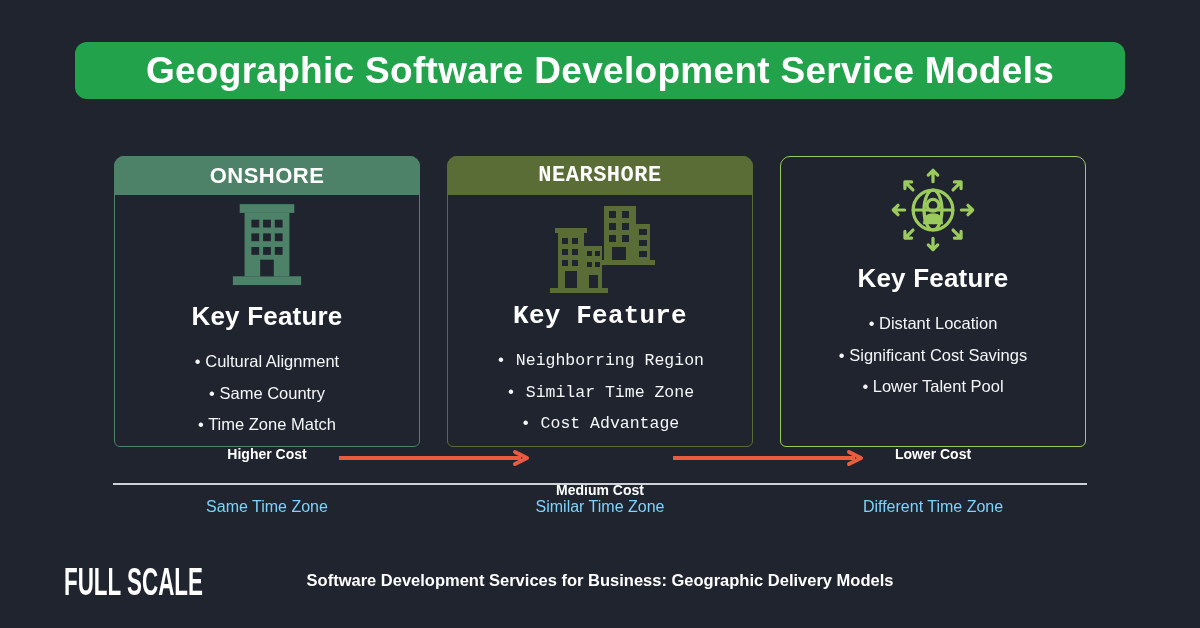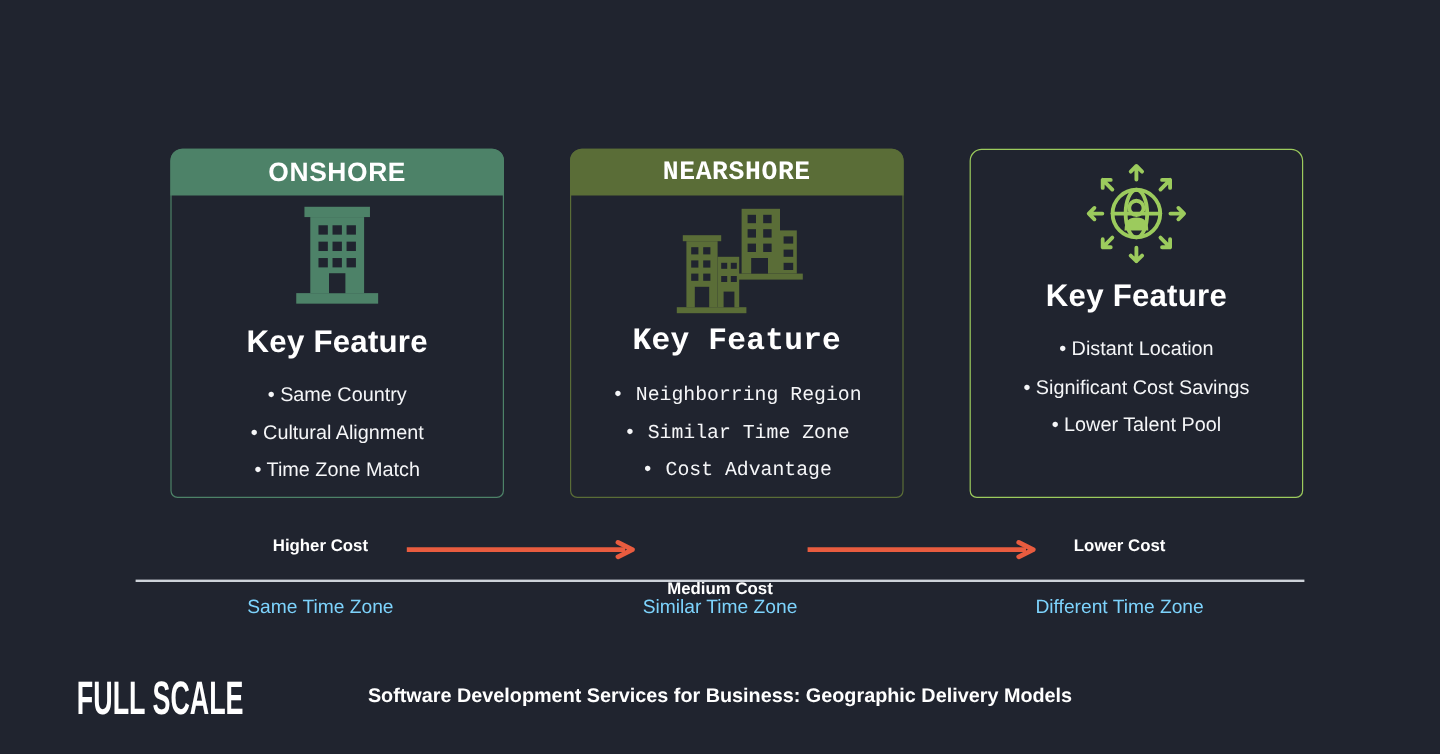--- a/index.html
+++ b/index.html
@@ -16,25 +16,24 @@
   
   .banner {
     position:absolute; left:75px; top:42px; width:1050px; height:57px;
     background:#22A34B; border-radius:12px;
     display:flex; align-items:center; justify-content:center;
   }
   .banner .banner-text { font-size:37px; font-weight:bold; letter-spacing:.3px; white-space:nowrap; }
 
   
   .card {
-    position:absolute; top:124px; width:278px; height:291px;
+    position:absolute; top:156px; width:306px; height:291px;
     border:1px solid var(--accent);
     border-radius:10px 10px 6px 6px;
     box-sizing:border-box;
-    margin-left:28px;
   }
   .card-onshore   { left:114px; --accent:#4D8268; }
   .card-nearshore { left:447px;font-family:Liberation Mono, monospace; --accent:#5A6D37; }
   .card-offshore  { left:780px; --accent:#9CCB5D; }
 
   .card-header {
     height:39px; margin:-1px -1px 0 -1px;
     background:var(--accent);
     border-radius:10px 10px 0 0;
     display:flex; align-items:center; justify-content:center;
@@ -75,20 +74,23 @@
     position:absolute; left:64px; top:560px;
     font-size:28px; font-weight:bold; white-space:nowrap;
     transform:scale(.8,1.4); transform-origin:left top; letter-spacing:0;
   }
 </style>
 </head>
 <body>
 
 <div class="canvas">
 
+  <div class="banner">
+    <span class="banner-text">Geographic Software Development Service Models</span>
+  </div>
 
   <section class="card card-onshore">
     <header class="card-header">
       <span>ONSHORE</span>
     </header>
     <div class="card-icon">
       <svg width="78" height="88" viewBox="0 0 80 90" aria-hidden="true">
         <g fill="#4D8268">
           <rect x="12" y="0" width="56" height="9"></rect>
           <rect x="17" y="9" width="46" height="65"></rect>
@@ -103,22 +105,22 @@
             <rect x="48" y="30" width="8" height="8"></rect>
           <rect x="24" y="44" width="8" height="8"></rect>
             <rect x="36" y="44" width="8" height="8"></rect>
             <rect x="48" y="44" width="8" height="8"></rect>
           <rect x="33" y="57" width="14" height="17"></rect>
         </g>
       </svg>
     </div>
     <h3 class="key-feature">Key Feature</h3>
     <ul class="features">
+      <li>Cultural Alignment</li>
       <li>Same Country</li>
-      <li>Cultural Alignment</li>
       <li>Time Zone Match</li>
     </ul>
   </section>
 
   <section class="card card-nearshore">
     <header class="card-header">
       <span>NEARSHORE</span>
     </header>
     <div class="card-icon">
       <svg width="120" height="100" viewBox="0 0 120 100" aria-hidden="true">

